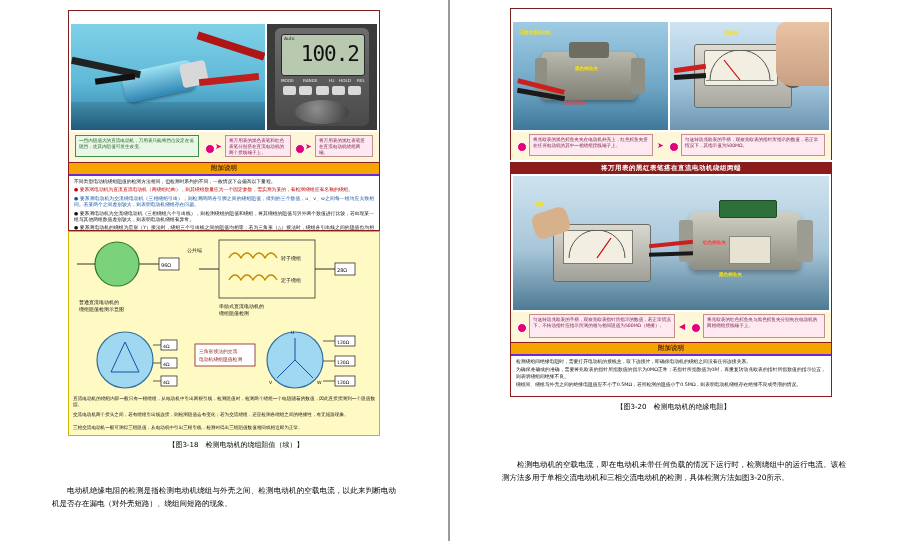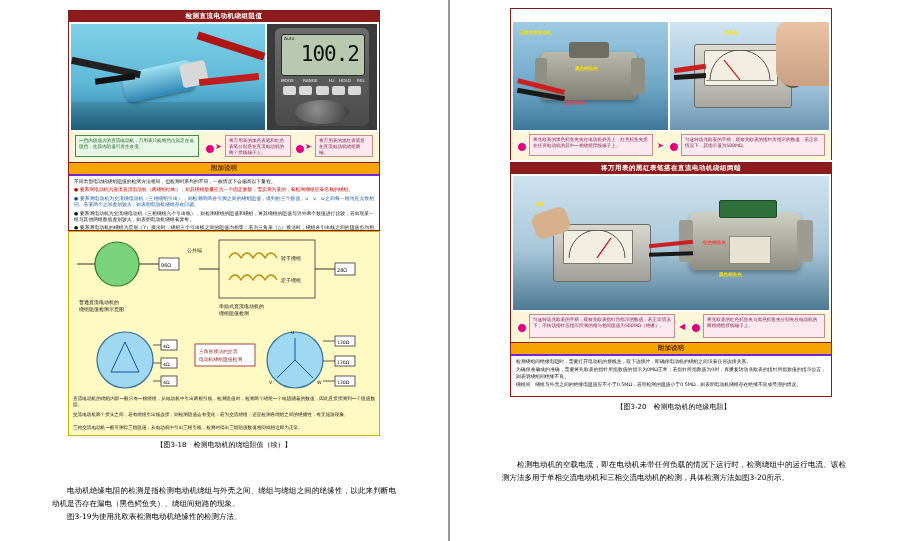--- a/index.html
+++ b/index.html
@@ -83,21 +83,20 @@
 </head>
 <body>
 
 <div class="page">
 
   <div class="spine"></div>
 
   <div class="col left">
 
     <div class="panel" style="left:68px;top:10px;width:312px;height:152px;">
-      <div class="panel-title">检测直流电动机绕组阻值</div>
 
       <div class="photoarea" style="position:absolute;left:0;top:11px;width:310px;height:110px;">
 
         <div class="photo" style="left:2px;top:2px;width:194px;height:106px;background:linear-gradient(180deg,#7fd1e8 0%,#5fb9d8 55%,#2e7fa8 100%);">
           <div style="position:absolute;left:52px;top:42px;width:72px;height:30px;border-radius:8px;background:linear-gradient(180deg,#9fe2f2,#2f87b5);transform:rotate(-12deg);box-shadow:0 2px 3px rgba(0,0,0,.35);"></div>
           <div style="position:absolute;left:110px;top:38px;width:26px;height:24px;border-radius:4px;background:#d8d8d8;transform:rotate(-12deg);"></div>
           <div style="position:absolute;left:0px;top:40px;width:70px;height:7px;background:#222;transform:rotate(12deg);"></div>
           <div style="position:absolute;left:125px;top:18px;width:70px;height:8px;background:#b01515;transform:rotate(18deg);"></div>
           <div style="position:absolute;left:24px;top:52px;width:40px;height:6px;background:#111;transform:rotate(-8deg);"></div>
           <div style="position:absolute;left:128px;top:52px;width:60px;height:7px;background:#c01d1d;transform:rotate(-6deg);"></div>
@@ -205,25 +204,24 @@
         <line x1="254" y1="109" x2="266" y2="109" stroke="#333" stroke-width=".8"></line>
         <line x1="254" y1="129" x2="266" y2="129" stroke="#333" stroke-width=".8"></line>
         <line x1="254" y1="149" x2="266" y2="149" stroke="#333" stroke-width=".8"></line>
       </svg>
 
       <div class="schem-note" style="top:164px;">直流电动机的绕组内部一般只有一根绕组，从电动机中引出两根引线，检测阻值时，检测两个绕组一个电阻随着的数值，因此直接接测到一个阻值数据。</div>
       <div class="schem-note" style="top:180px;">交流电动机两个接头之间，若有绕组引出线连接，则检测阻值会有变化；若为交流绕组，还应检测各绕组之间的绝缘性，有无短路现象。</div>
       <div class="schem-note" style="top:193px;">三相交流电动机一般可测得三组阻值，从电动机中引出三根引线，检测时得出三组阻值数值相同或相近即为正常。</div>
     </div>
 
-    <div class="figcap" style="left:0;top:440px;">【图3-18　检测电动机的绕组阻值（续）】</div>
+    <div class="figcap" style="left:12px;top:440px;">【图3-18　检测电动机的绕组阻值（续）】</div>
 
     <div class="body-text" style="left:52px;top:484px;width:344px;">
-      <p>电动机绝缘电阻的检测是指检测电动机绕组与外壳之间、绕组与绕组之间的绝缘性，以此来判断电动机是否存在漏电（黑色鳄鱼夹）、绕组间短路的现象。</p>
-      <p>图3-19为使用兆欧表检测电动机绝缘性的检测方法。</p>
+      <p>电动机绝缘电阻的检测是指检测电动机绕组与外壳之间、检测电动机的空载电流，以此来判断电动机是否存在漏电（对外壳短路）、绕组间短路的现象。</p>
     </div>
   </div>
 
   <div class="col right">
 
     <div class="panel" style="left:60px;top:8px;width:322px;height:152px;">
 
       <div class="photoarea" style="position:absolute;left:0;top:11px;width:320px;height:112px;">
 
         <div class="photo" style="left:2px;top:2px;width:155px;height:108px;background:linear-gradient(180deg,#9fcbe3 0%,#6ea6c6 60%,#3e7899 100%);">

